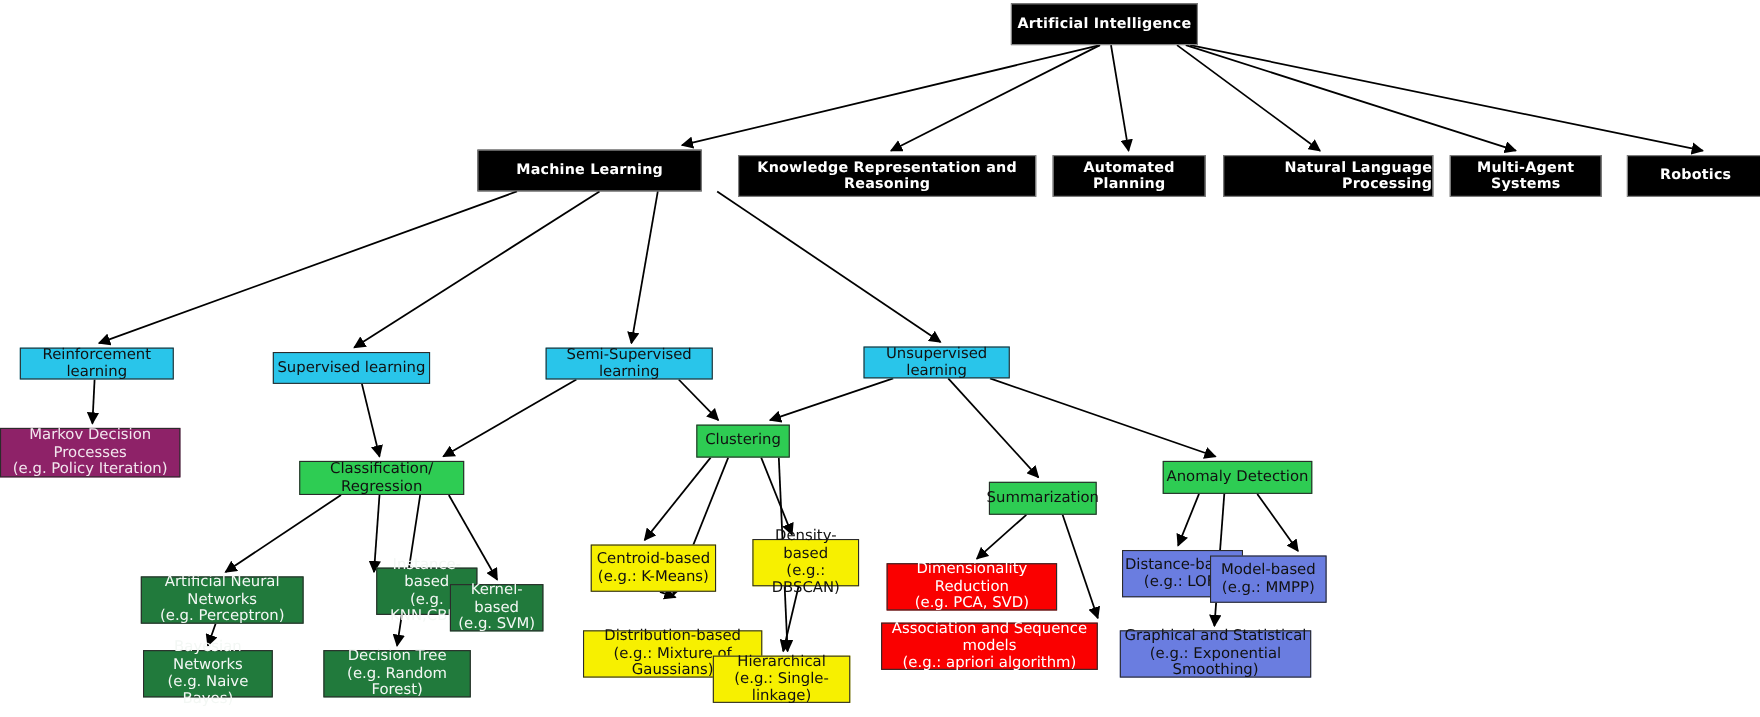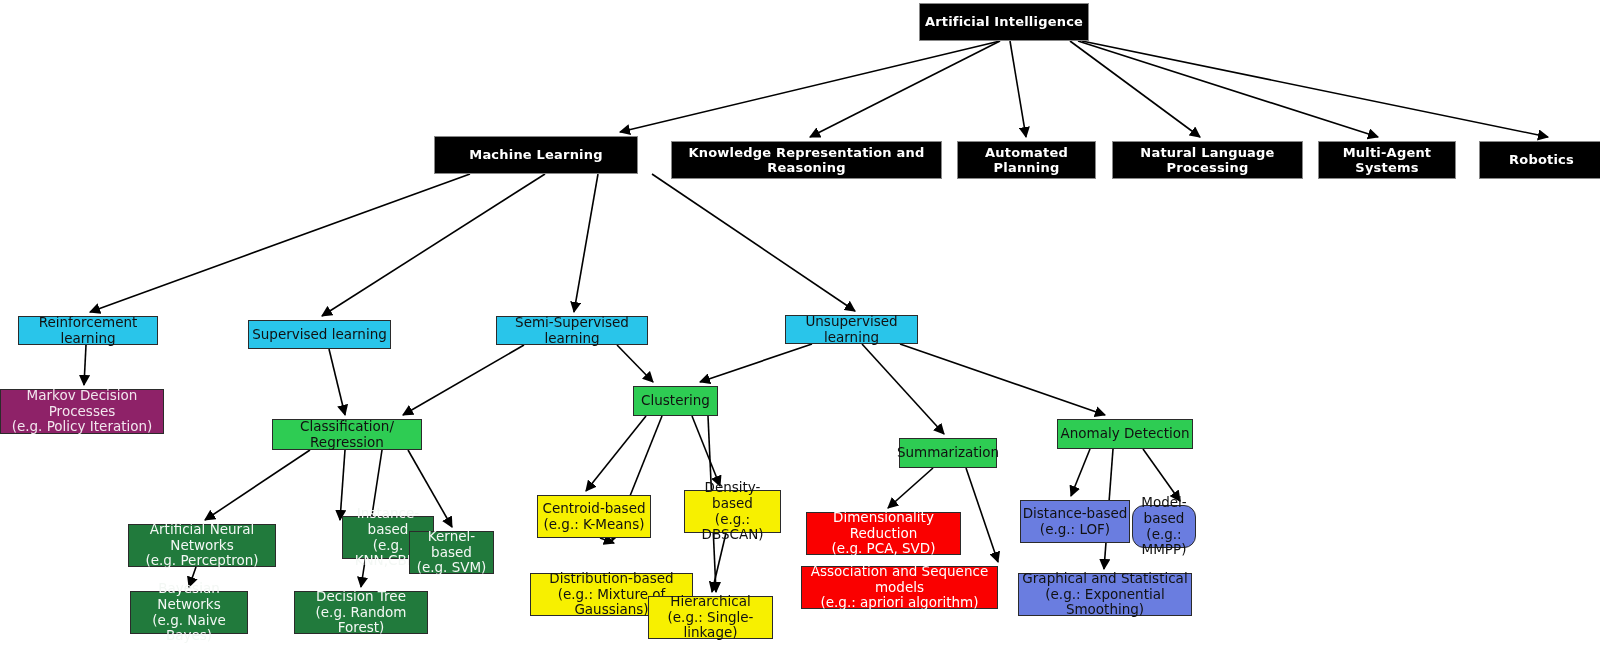--- a/index.html
+++ b/index.html
@@ -132,21 +132,21 @@
         <line x1="1090" y1="449" x2="1071" y2="496" stroke="#000000" stroke-width="1.6" marker-end="url(#arrow)"></line>
         <line x1="1113" y1="449" x2="1104" y2="569" stroke="#000000" stroke-width="1.6" marker-end="url(#arrow)"></line>
         <line x1="1143" y1="449" x2="1180" y2="501" stroke="#000000" stroke-width="1.6" marker-end="url(#arrow)"></line>
       </g>
   </svg>
   <div id="node-layer">
       <div class="node root-level" style="left: 919px; top: 3px; width: 170px; height: 38px;">Artificial Intelligence</div>
       <div class="node root-level" style="left: 434px; top: 136px; width: 204px; height: 38px;">Machine Learning</div>
       <div class="node root-level" style="left: 671px; top: 141px; width: 271px; height: 38px;">Knowledge Representation  and Reasoning</div>
       <div class="node root-level" style="left: 957px; top: 141px; width: 139px; height: 38px;">Automated Planning</div>
-      <div class="node root-level" style="left: 1112px; top: 141px; width: 191px; height: 38px;">Natural Language Processing</div>
+      <div class="node root-level" style="left: 1112px; top: 141px; width: 191px; height: 38px; text-align: right;">Natural Language Processing</div>
       <div class="node root-level" style="left: 1318px; top: 141px; width: 138px; height: 38px;">Multi-Agent Systems</div>
       <div class="node root-level" style="left: 1479px; top: 141px; width: 125px; height: 38px;">Robotics</div>
       <div class="node cyan" style="left: 18px; top: 316px; width: 140px; height: 29px;">Reinforcement learning</div>
       <div class="node cyan" style="left: 248px; top: 320px; width: 143px; height: 29px;">Supervised learning</div>
       <div class="node cyan" style="left: 496px; top: 316px; width: 152px; height: 29px;">Semi-Supervised learning</div>
       <div class="node cyan" style="left: 785px; top: 315px; width: 133px; height: 29px;">Unsupervised learning</div>
       <div class="node purple" style="left: 0px; top: 389px; width: 164px; height: 45px;">Markov Decision Processes
 (e.g. Policy Iteration)</div>
       <div class="node green-bright" style="left: 272px; top: 419px; width: 150px; height: 31px;">Classification/ Regression</div>
       <div class="node green-bright" style="left: 633px; top: 386px; width: 85px; height: 30px;">Clustering</div>
@@ -169,18 +169,18 @@
       <div class="node yellow" style="left: 530px; top: 545px; width: 163px; height: 43px; margin-top: 28px;">Distribution-based
 (e.g.: Mixture of Gaussians)</div>
       <div class="node yellow" style="left: 648px; top: 596px; width: 125px; height: 43px;">Hierarchical
 (e.g.: Single-linkage)</div>
       <div class="node red" style="left: 806px; top: 512px; width: 155px; height: 43px;">Dimensionality Reduction
 (e.g. PCA, SVD)</div>
       <div class="node red" style="left: 801px; top: 566px; width: 197px; height: 43px;">Association and Sequence models
 (e.g.: apriori algorithm)</div>
       <div class="node blue" style="left: 1020px; top: 500px; width: 110px; height: 43px;">Distance-based
 (e.g.: LOF)</div>
-      <div class="node blue" style="left: 1132px; top: 505px; width: 64px; height: 43px; border-radius: 12px;">Model-based
+      <div class="node blue" style="left: 1100px; top: 505px; width: 106px; height: 43px;">Model-based
 (e.g.: MMPP)</div>
       <div class="node blue" style="left: 1018px; top: 573px; width: 174px; height: 43px;">Graphical and Statistical
 (e.g.: Exponential Smoothing)</div>
     </div>
 </div>
 
 </body></html>

